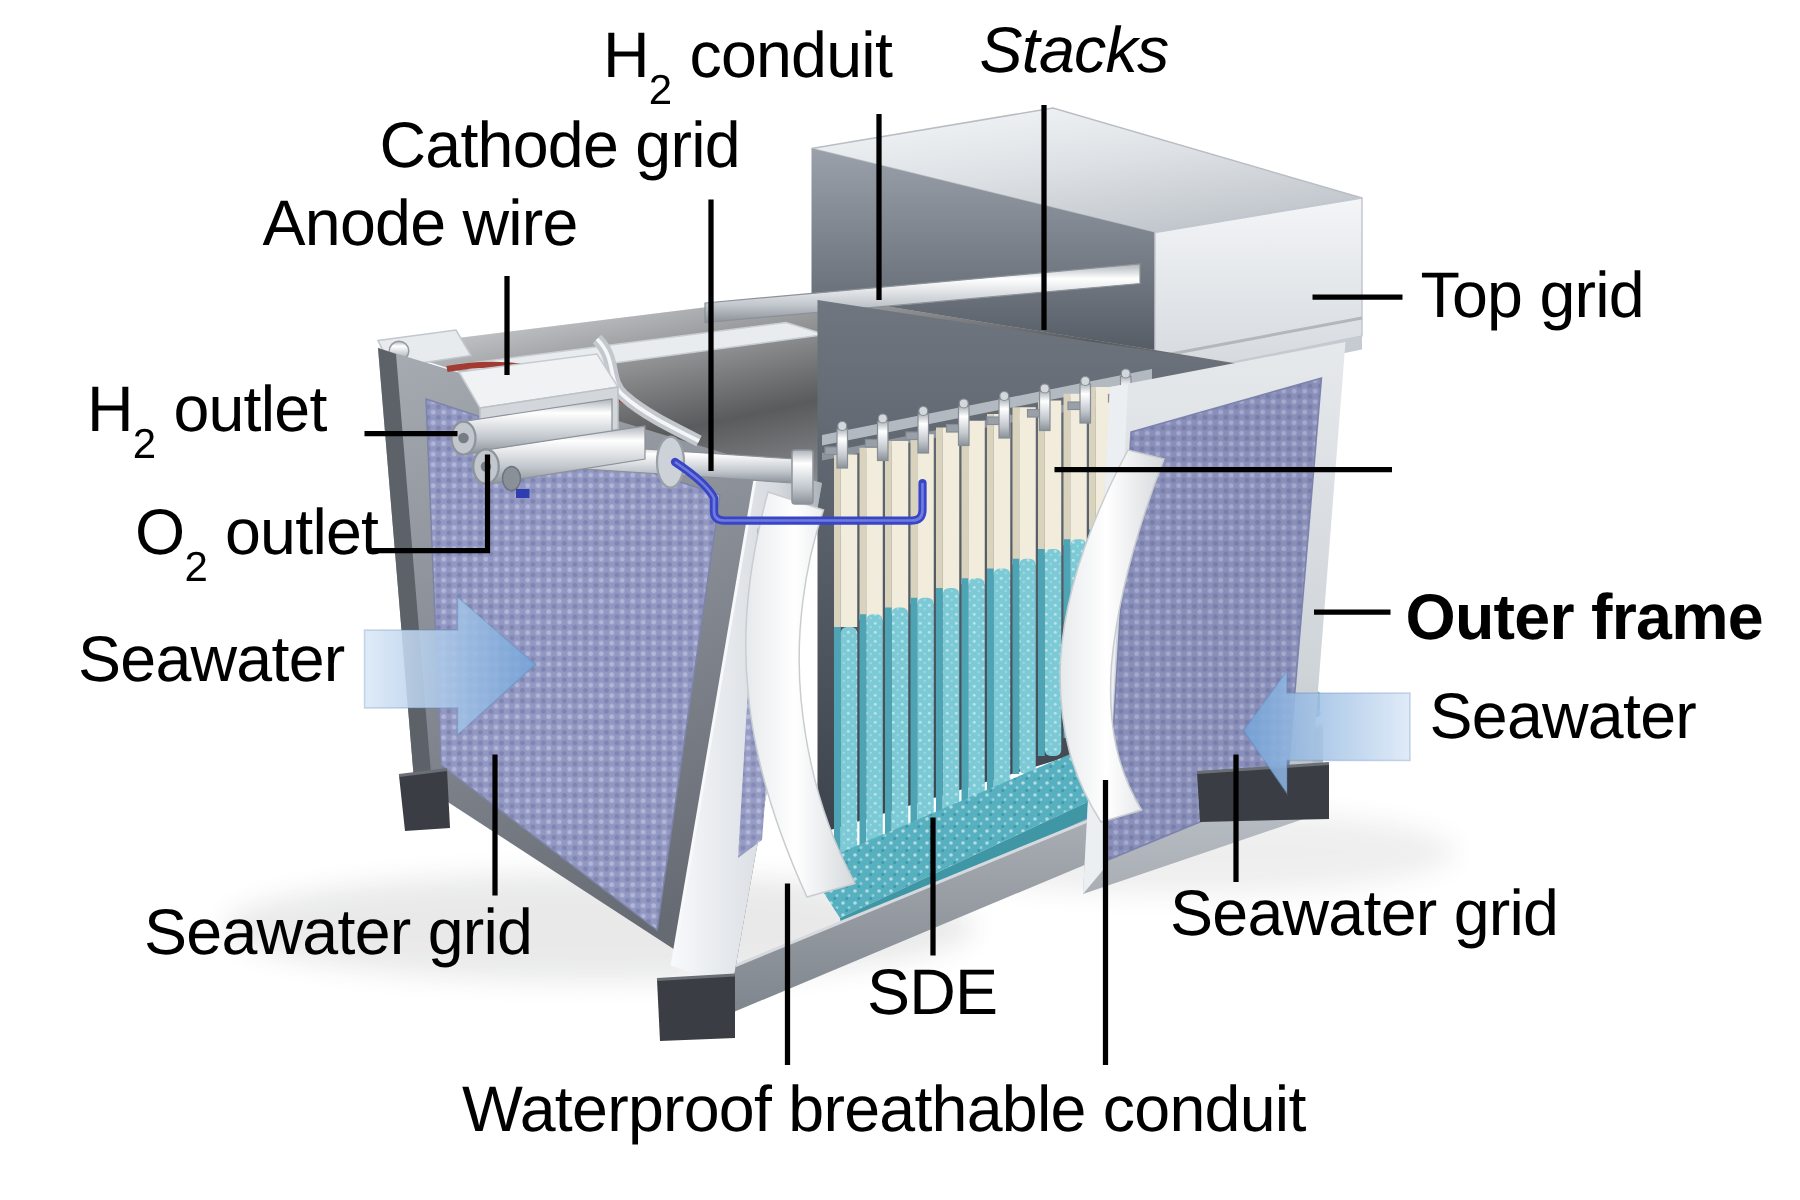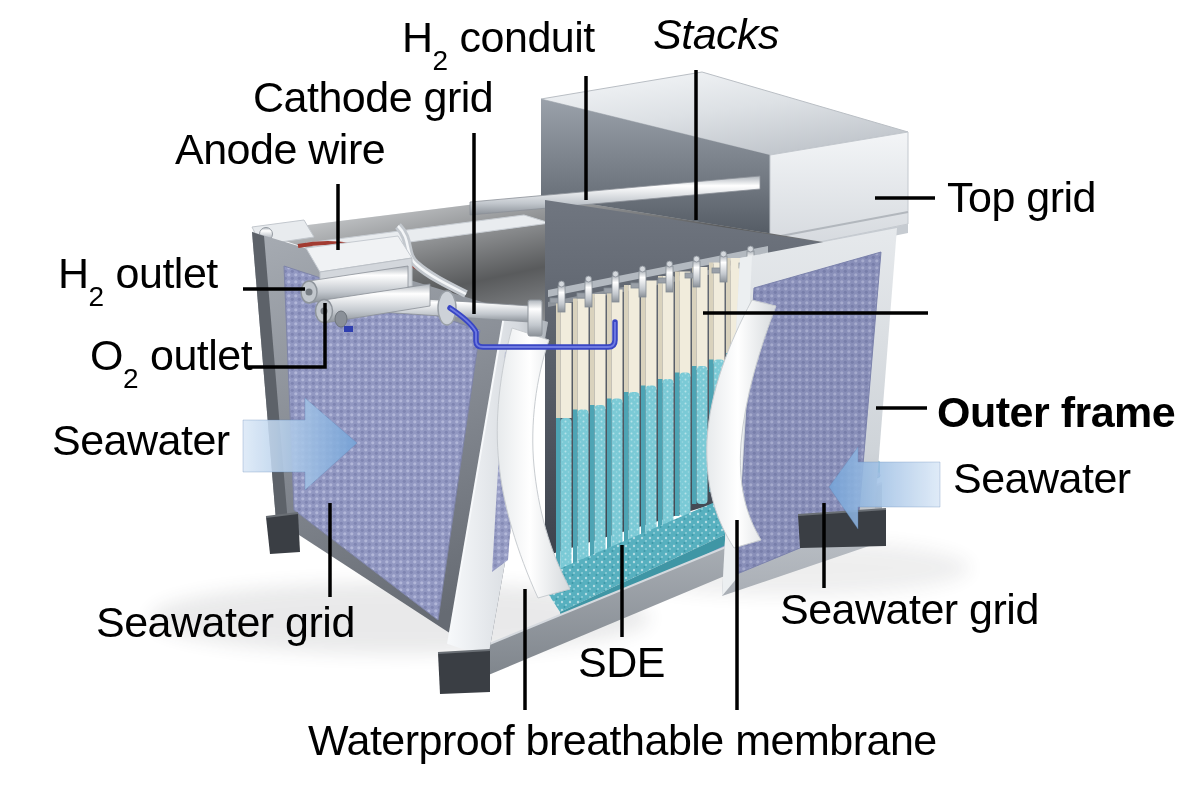--- a/index.html
+++ b/index.html
@@ -362,15 +362,15 @@
 <div class="lbl l3"><span>Anode wire</span><sub></sub><span></span></div>
 <div class="lbl l4"><span>H</span><sub>2</sub><span> outlet</span></div>
 <div class="lbl l5"><span>O</span><sub>2</sub><span> outlet</span></div>
 <div class="lbl l6"><span>Seawater</span><sub></sub><span></span></div>
 <div class="lbl l7"><span>Seawater grid</span><sub></sub><span></span></div>
 <div class="lbl l8"><span>Top grid</span><sub></sub><span></span></div>
 <div class="lbl l10"><span>Outer frame</span><sub></sub><span></span></div>
 <div class="lbl l11"><span>Seawater</span><sub></sub><span></span></div>
 <div class="lbl l12"><span>Seawater grid</span><sub></sub><span></span></div>
 <div class="lbl l13"><span>SDE</span><sub></sub><span></span></div>
-<div class="lbl l14"><span>Waterproof breathable membrane</span><sub></sub><span></span></div>
+<div class="lbl l14"><span>Waterproof breathable conduit</span><sub></sub><span></span></div>
 
 </div>
 
 </body></html>

